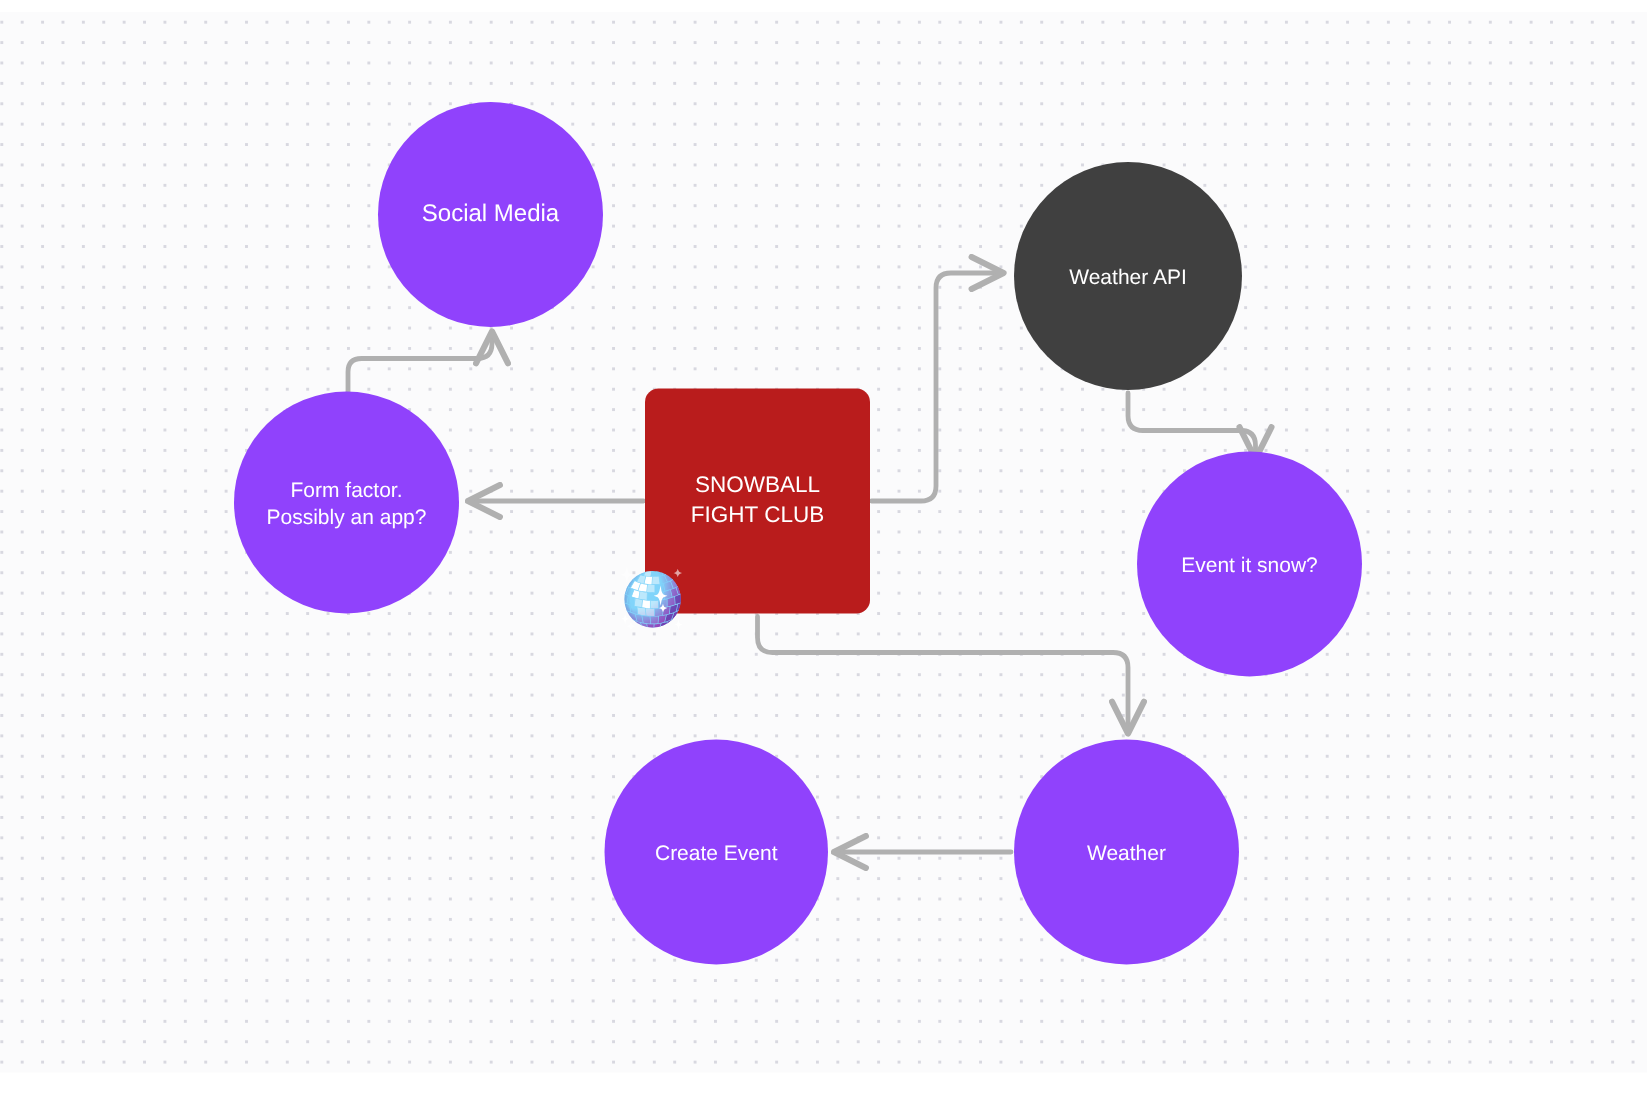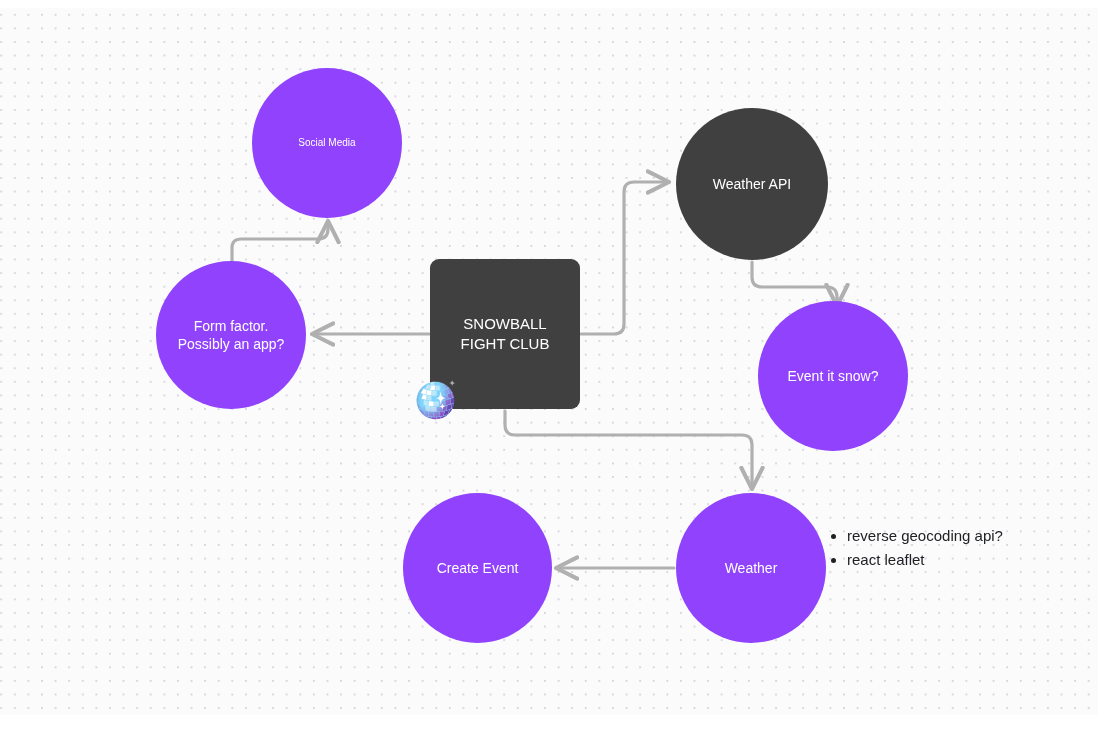--- a/index.html
+++ b/index.html
@@ -52,21 +52,21 @@
   }
   .node.circle { border-radius: 50%; }
   .node.box   { border-radius: 9px; }
   .node-label {
     display: block;
     padding: 0 14px;
     white-space: pre-line;
   }
 
   
-  #node-social-media   { left: 252px; top: 68px;  width: 150px; height: 150px; font-size: 10px; }
+  #node-social-media   { left: 252px; top: 68px;  width: 150px; height: 150px; font-size: 16px; }
   #node-weather-api    { left: 676px; top: 108px; width: 152px; height: 152px; font-size: 14px; }
   #node-form-factor    { left: 156px; top: 261px; width: 150px; height: 148px; font-size: 14px; }
   #node-sfc-box        { left: 430px; top: 259px; width: 150px; height: 150px; font-size: 15px; }
   #node-will-it-snow   { left: 758px; top: 301px; width: 150px; height: 150px; font-size: 14px; }
   #node-postcode       { left: 676px; top: 493px; width: 150px; height: 150px; font-size: 14px; }
   #node-create-event   { left: 403px; top: 493px; width: 149px; height: 150px; font-size: 14px; }
 
   
   #sticker-disco-ball {
     position: absolute;
@@ -130,36 +130,32 @@
   </div>
 
   <div class="node circle" id="node-weather-api" style="background: #404040;">
     <span class="node-label">Weather API</span>
   </div>
 
   <div class="node circle" id="node-form-factor" style="background: rgb(144, 66, 252);">
     <span class="node-label">Form factor. Possibly an app?</span>
   </div>
 
-  <div class="node box" id="node-sfc-box" style="background: #404040;">
+  <div class="node box" id="node-sfc-box" style="background: #b91c1c;">
     <span class="node-label">SNOWBALL FIGHT CLUB</span>
   </div>
 
   <div class="node circle" id="node-will-it-snow" style="background: rgb(144, 66, 252);">
     <span class="node-label">Event it snow?</span>
   </div>
 
   <div class="node circle" id="node-postcode" style="background: rgb(144, 66, 252);">
     <span class="node-label">Weather</span>
   </div>
 
   <div class="node circle" id="node-create-event" style="background: rgb(144, 66, 252);">
     <span class="node-label">Create Event</span>
   </div>
 
   <div id="sticker-disco-ball">🪩</div>
 
-  <ul id="note-postcode" style="color: rgb(32, 33, 36);">
-    <li>reverse geocoding api?</li>
-    <li>react leaflet</li>
-  </ul>
 
 </div>
 
 </body></html>

